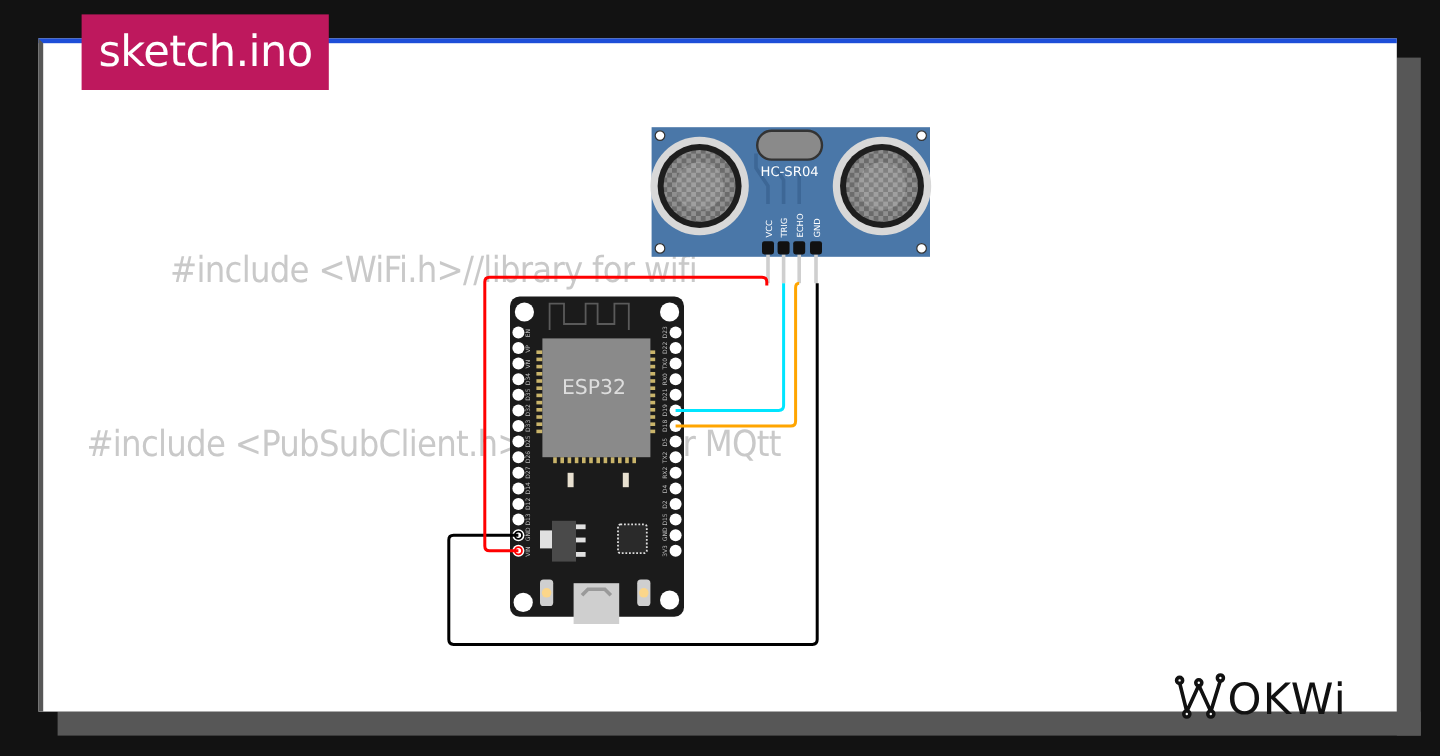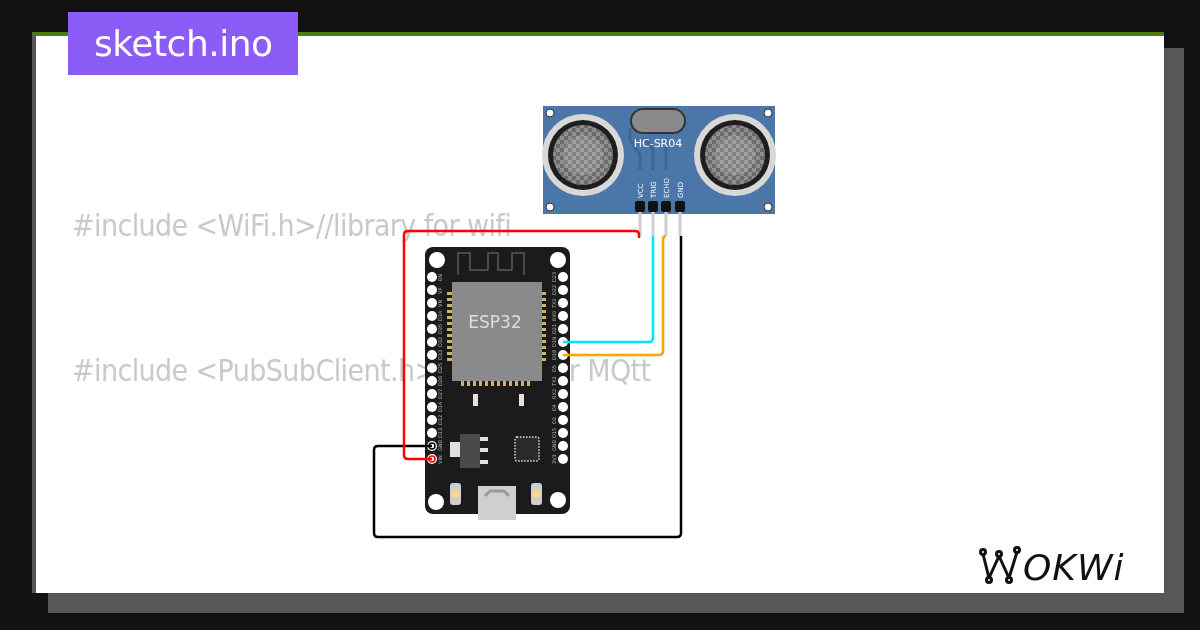--- a/index.html
+++ b/index.html
@@ -5,37 +5,37 @@
     html, body { margin: 0; padding: 0; }
     body {
       width: 1200px; height: 630px; overflow: hidden;
       background: #121212; position: relative;
       font-family: "DejaVu Sans", sans-serif;
     }
     .shadow-right { position: absolute; left: 1164px; top: 48px; width: 20px; height: 565px; background: #575757; }
     .shadow-bottom { position: absolute; left: 48px; top: 593px; width: 1136px; height: 20px; background: #575757; }
     .card {
       position: absolute; left: 32px; top: 32px; width: 1132px; height: 561px;
-      background: #ffffff; border-top: 4px solid #4d7c0f; border-left: 4px solid #575757;
-      box-sizing: border-box; overflow: hidden;
+      background: #ffffff; border-top: 4px solid #1d4ed8; border-left: 4px solid #575757;
+      box-sizing: border-box; overflow: hidden; text-align: center;
     }
     .code {
       position: absolute; left: 36px; top: 70px; margin: 0;
       font-family: "DejaVu Sans", sans-serif; font-size: 30px; line-height: 48.2px;
       color: #c9c9c9; letter-spacing: -0.6px; white-space: pre; font-stretch: condensed;
     }
     .code div { height: 48.2px; }
     .file-tab {
-      position: absolute; left: 68px; top: 12px; height: 63px; padding: 0 26px;
-      background: #8b5cf6; color: #ffffff; font-size: 36px; line-height: 63px;
+      position: absolute; left: 68px; top: 12px; height: 63px; padding: 0 14px;
+      background: #be185d; color: #ffffff; font-size: 36px; line-height: 63px;
       font-family: "DejaVu Sans", sans-serif; letter-spacing: -0.5px; z-index: 5;
     }
     .diagram { position: absolute; left: 0; top: 0; width: 1200px; height: 630px; z-index: 3; }
     .logo {
-      position: absolute; left: 975px; top: 538px; z-index: 4; font-style: italic;
+      position: absolute; left: 975px; top: 553px; z-index: 4;
     }
   </style>
 </head>
 <body>
 
 <div class="shadow-right"></div>
 <div class="shadow-bottom"></div>
 
 <div class="card">
   <div class="code">

